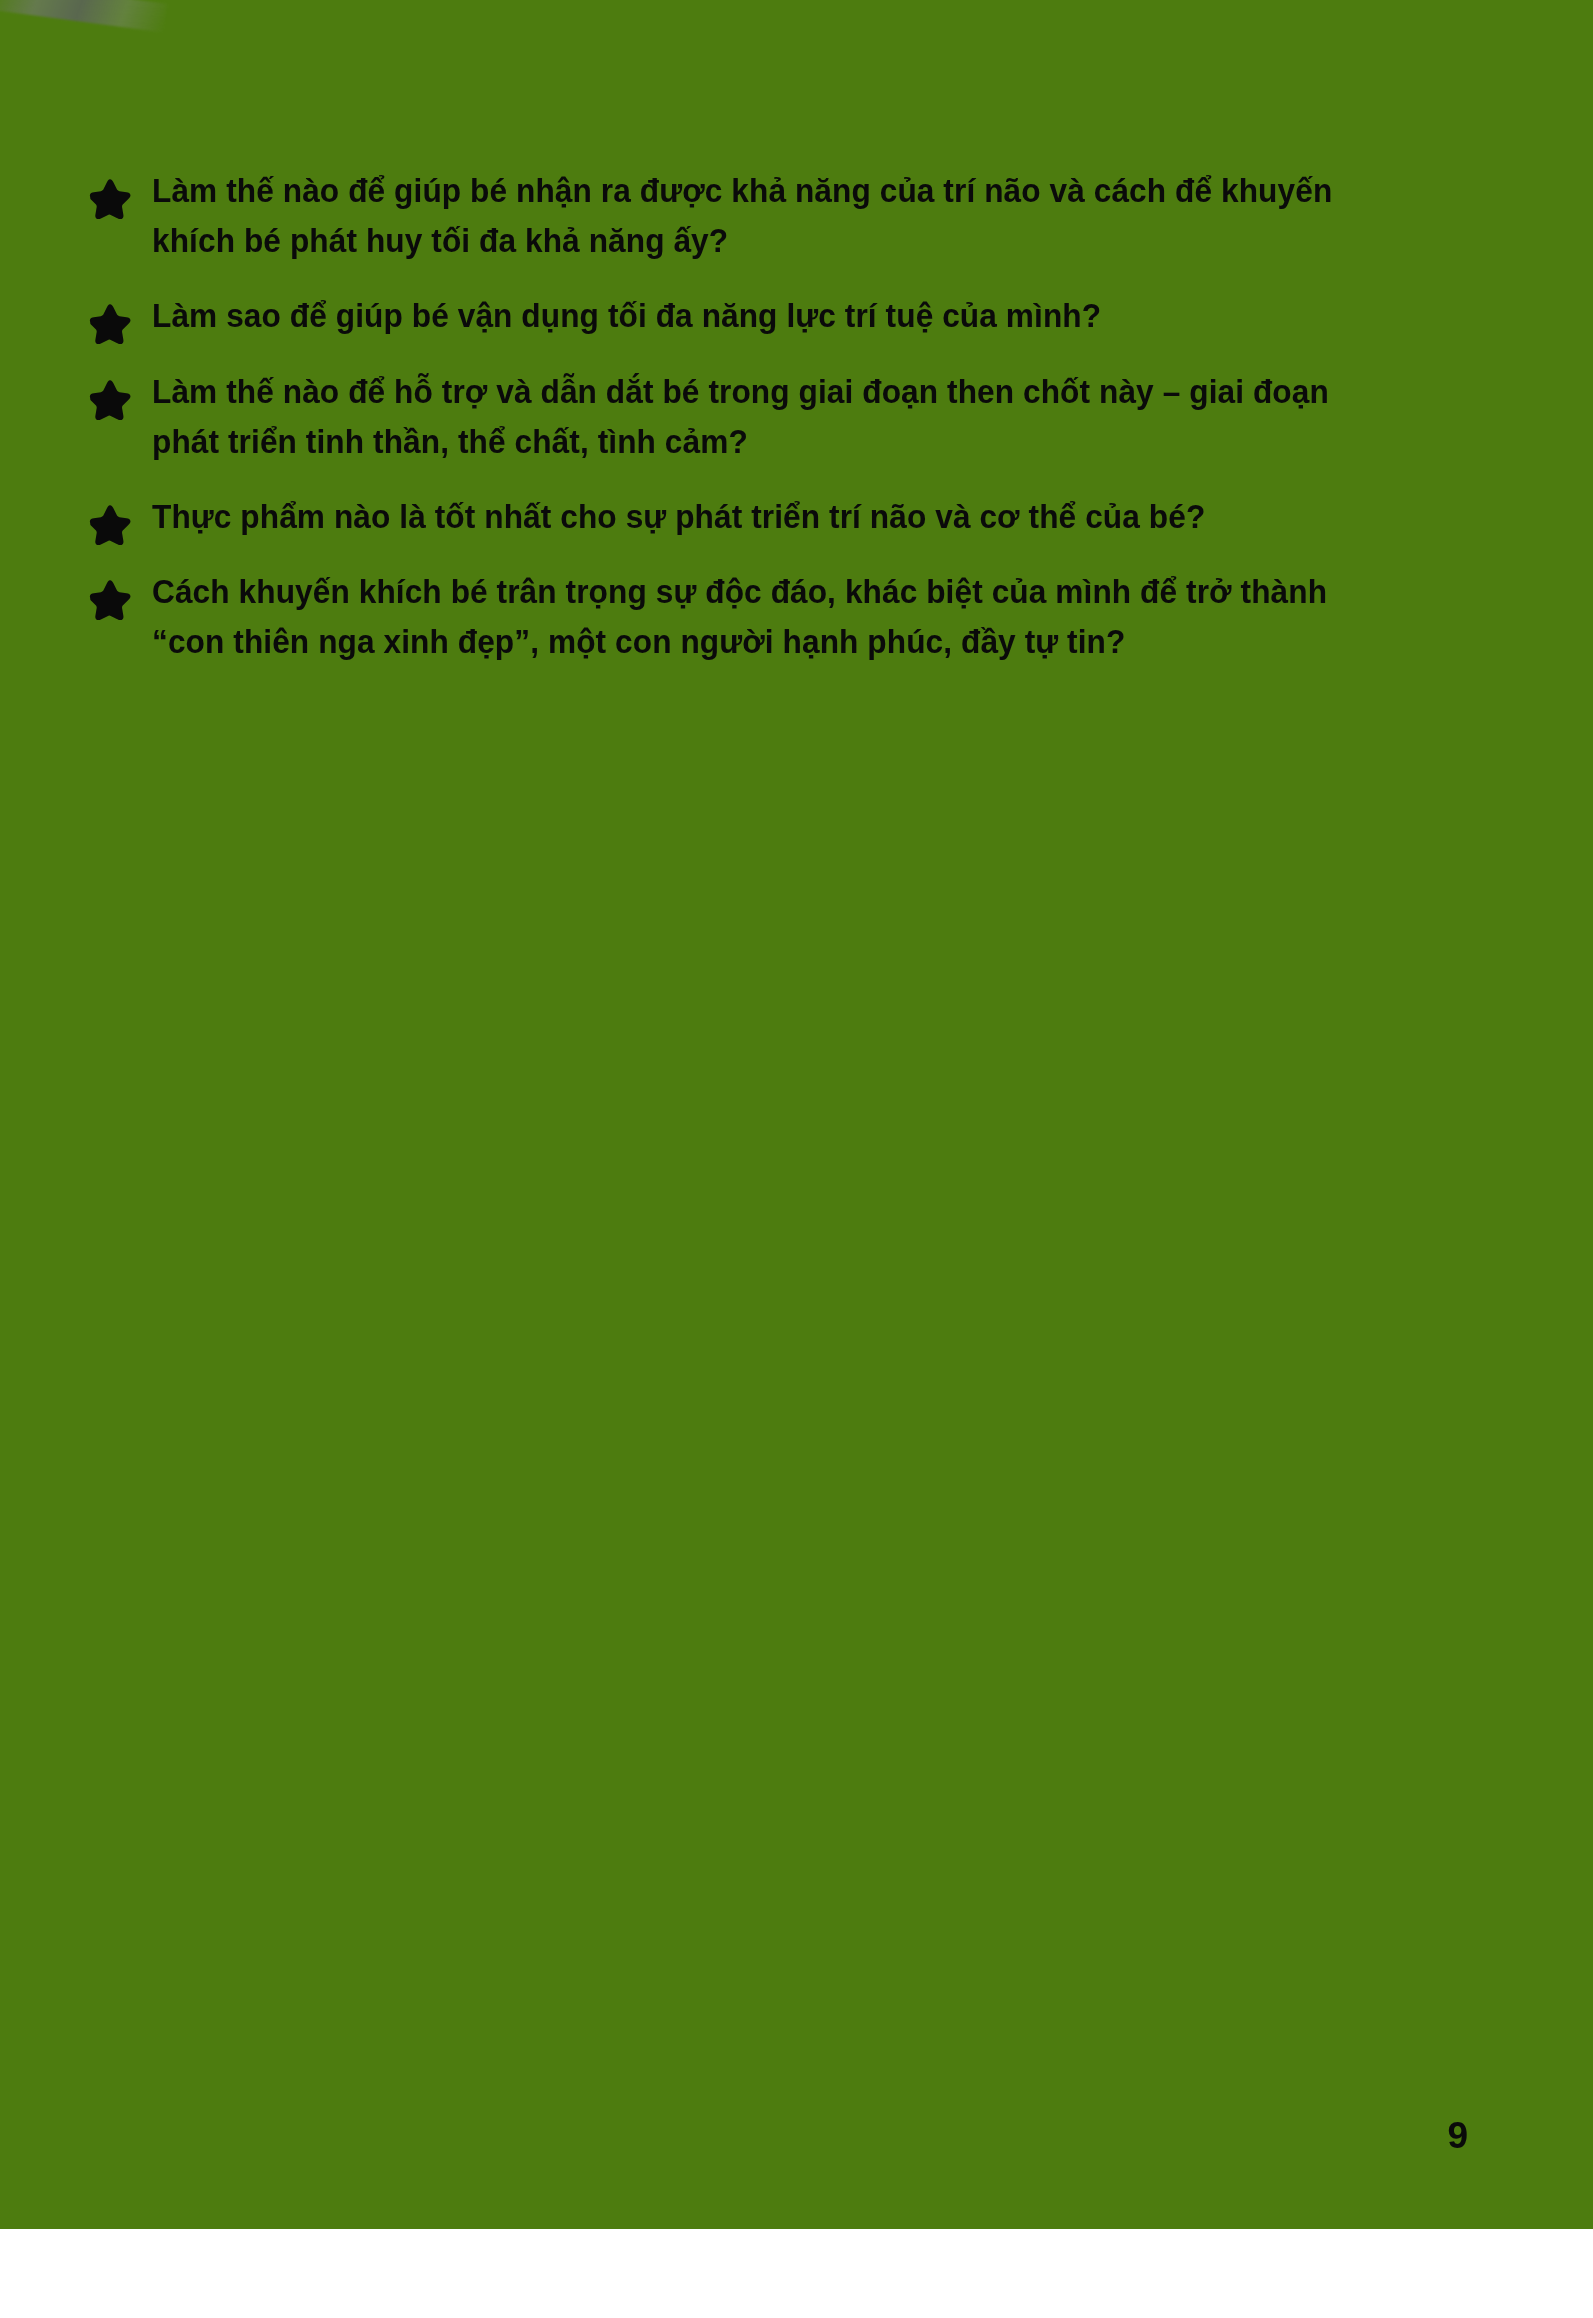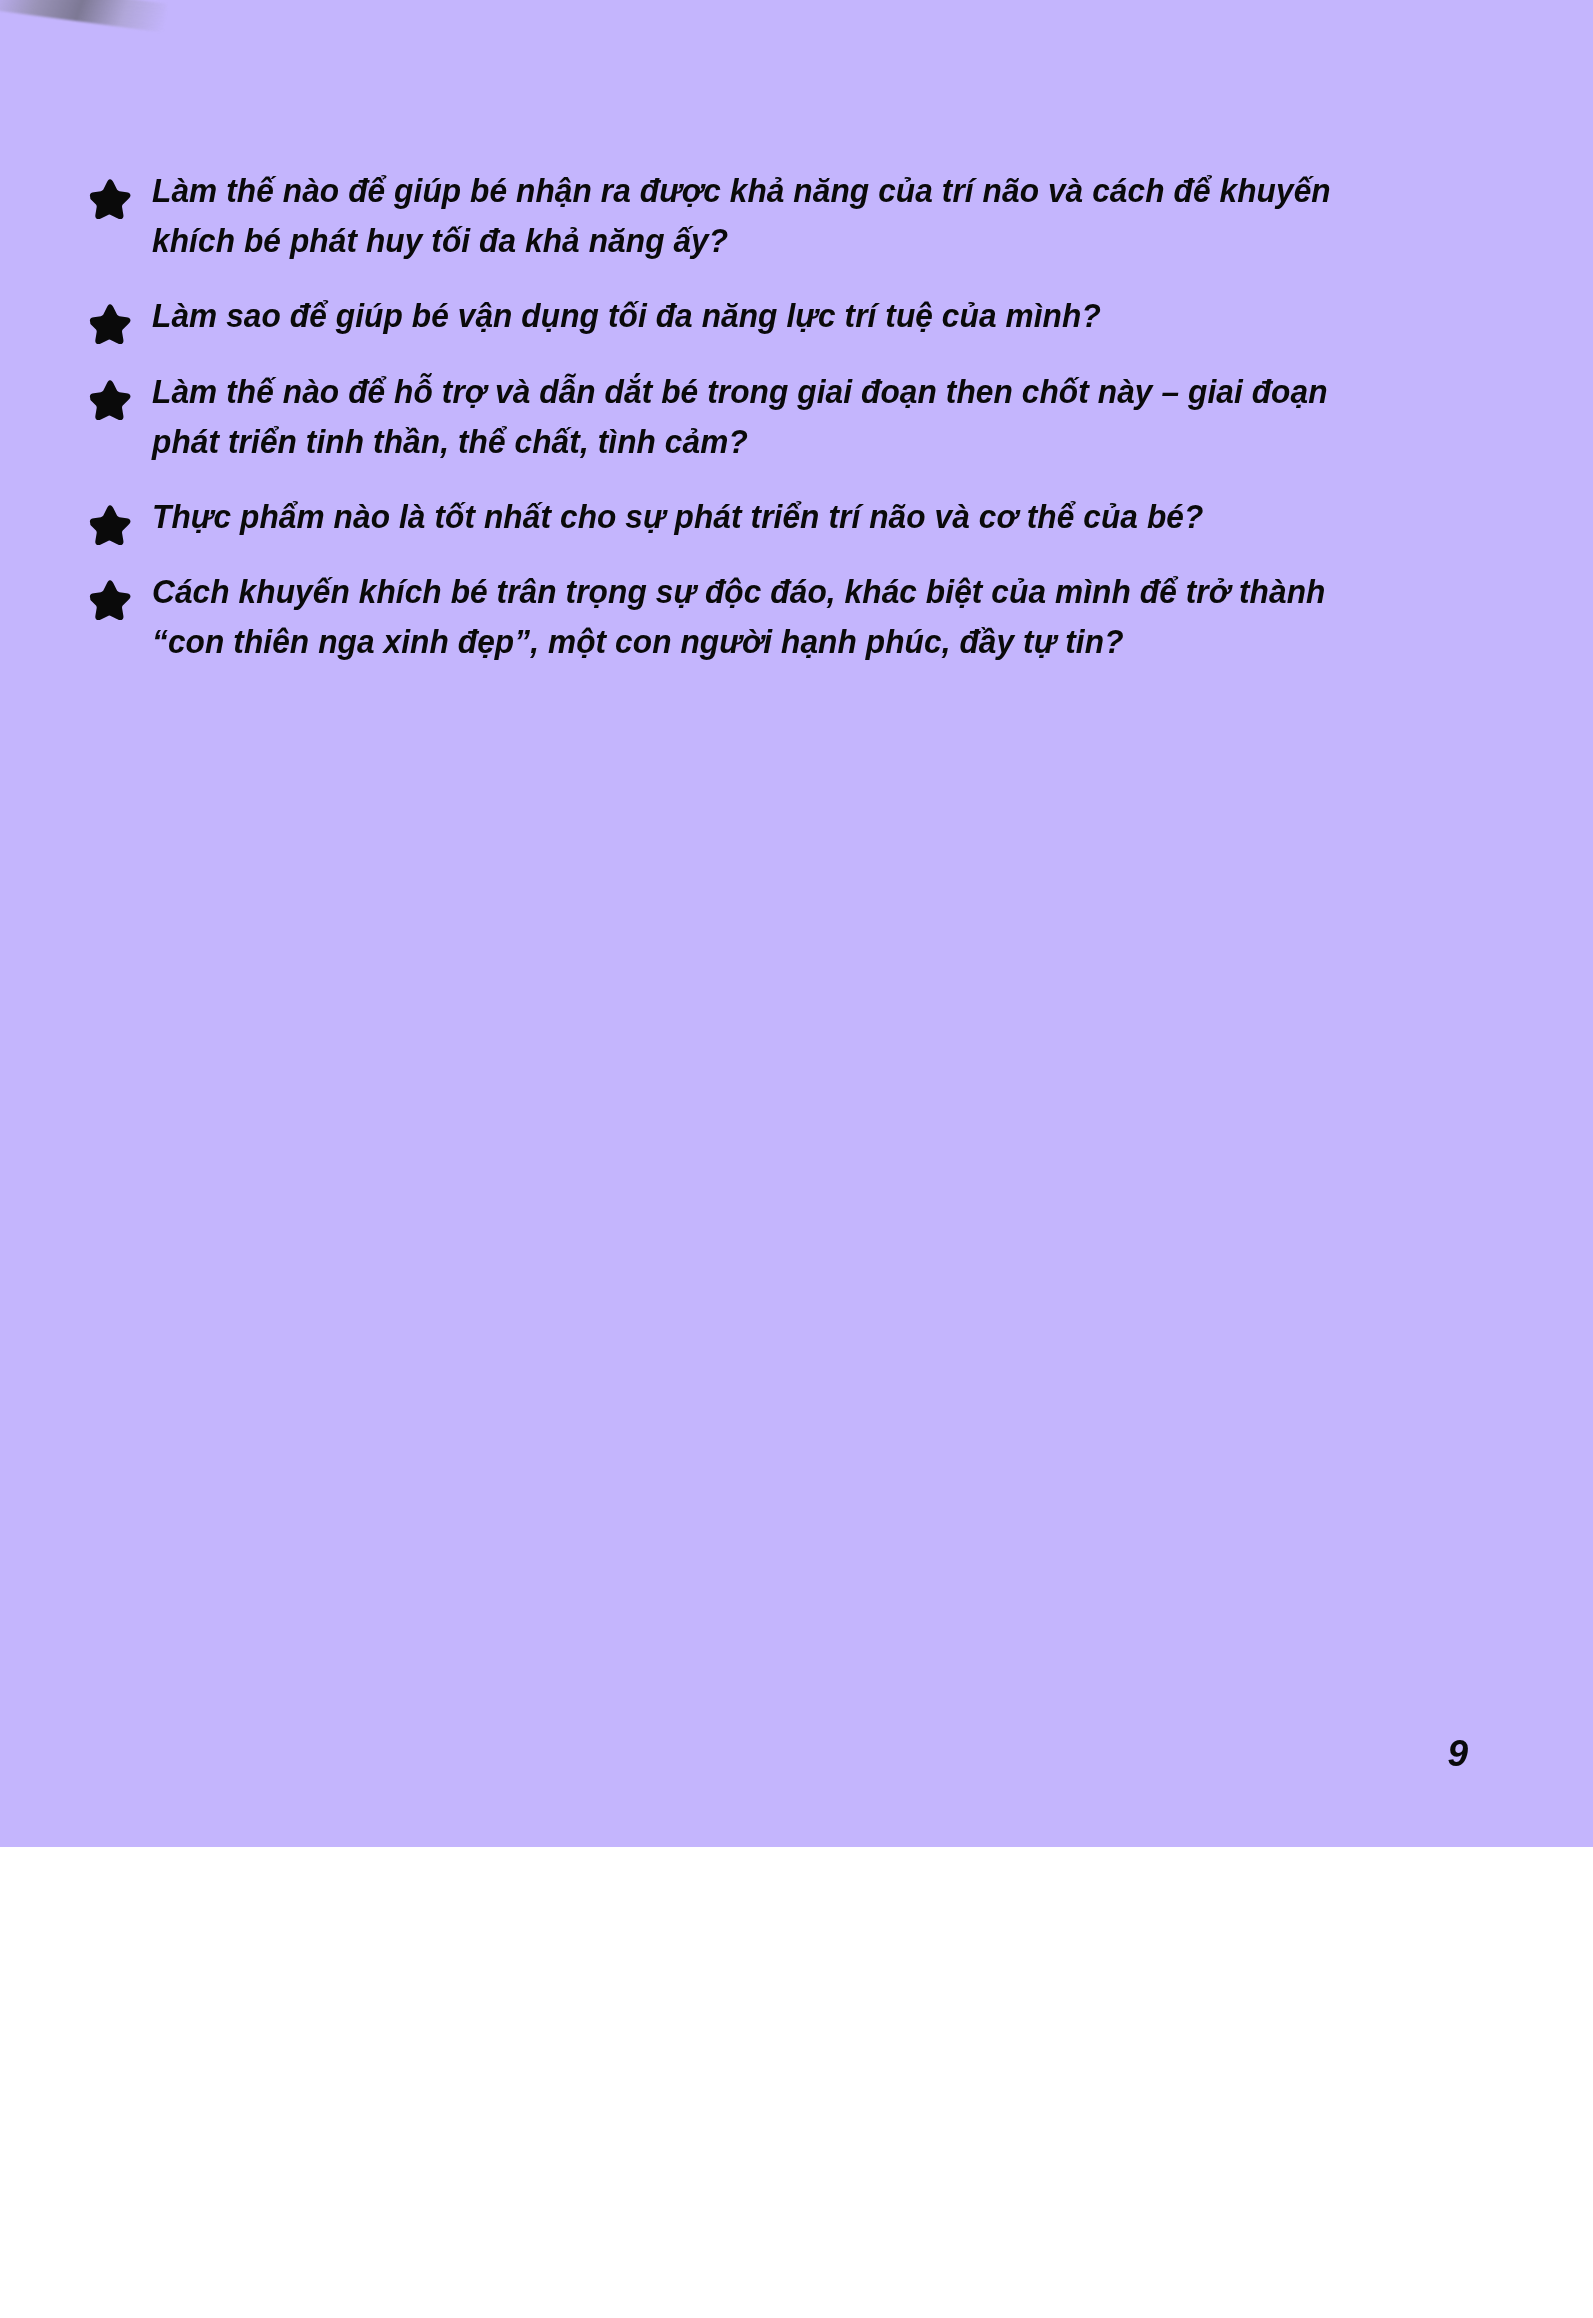--- a/index.html
+++ b/index.html
@@ -5,26 +5,25 @@
 <style>
   html, body {
     margin: 0;
     padding: 0;
     background: #ffffff;
   }
 
   .page {
     position: relative;
     width: 1593px;
-    height: 1847px;
-    background: #c4b5fd;
+    height: 2229px;
+    background: #4d7c0f;
     overflow: hidden;
     font-family: "Liberation Sans", "DejaVu Sans", sans-serif;
     color: #111111;
-    font-style: italic;
     -webkit-font-smoothing: antialiased;
   }
 
   
   .scan-smudge {
     position: absolute;
     left: -12px;
     top: -8.5px;
     width: 178px;
     height: 29px;

